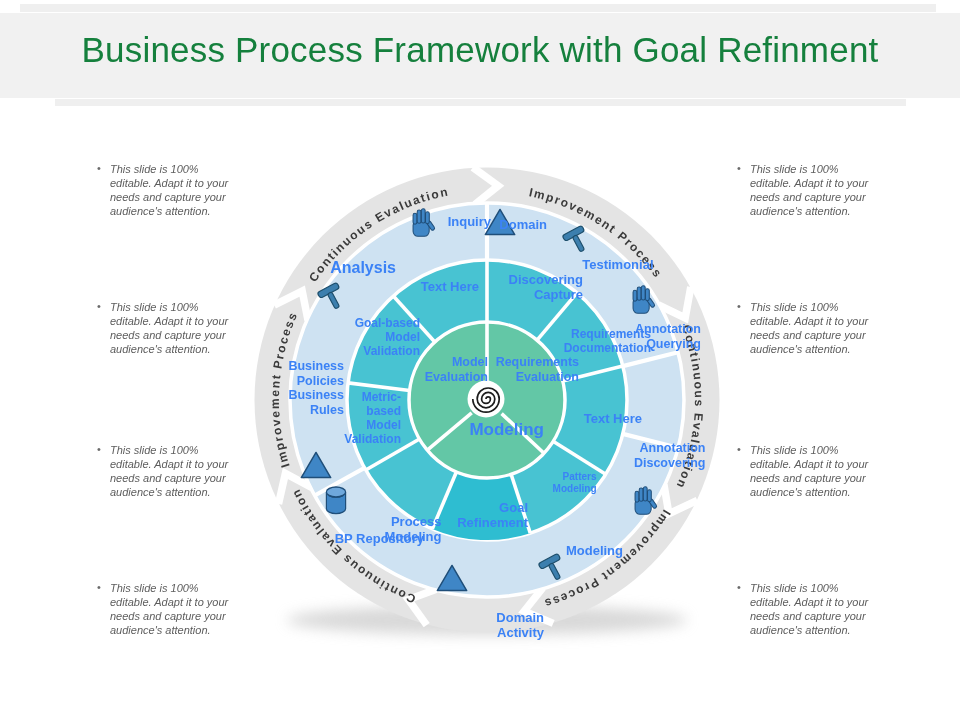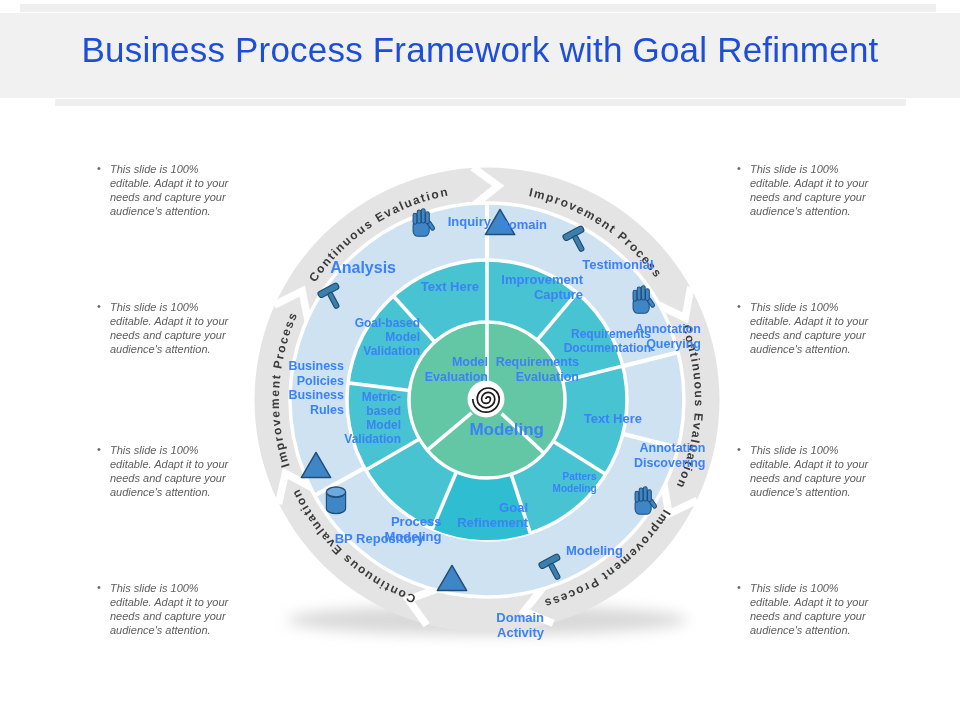--- a/index.html
+++ b/index.html
@@ -2,21 +2,21 @@
 <html><head>
 <meta charset="utf-8">
 <style>
   html,body{margin:0;padding:0;background:#fff;}
   .slide{position:relative;width:960px;height:720px;background:#ffffff;overflow:hidden;
          font-family:"Liberation Sans",sans-serif;}
   .strip-top{position:absolute;left:20px;top:4px;width:916px;height:8px;background:#efefef;}
   .title-band{position:absolute;left:0;top:13px;width:960px;height:85px;background:#f1f1f1;}
   .strip-bottom{position:absolute;left:55px;top:99px;width:851px;height:7px;background:#efefef;}
   .slide-title{position:absolute;left:0;top:30px;width:960px;text-align:center;margin:0;
-               font-size:35px;font-weight:400;letter-spacing:0.2px;color:#1d4ed8;}
+               font-size:35px;font-weight:400;letter-spacing:0.2px;color:#15803d;}
   .note{position:absolute;width:128px;font-size:11px;font-style:italic;color:#5d5d5d;
         line-height:1.28;text-align:left;}
   .note .bullet{position:absolute;left:-13px;top:-1px;font-style:normal;color:#6a6a6a;}
   .diagram-svg{position:absolute;left:0;top:0;}
   .lbl{position:absolute;transform:translate(-50%,-50%);text-align:right;font-weight:bold;
        color:#3b82f6;line-height:1.16;}
   svg text.arc{fill:#3a3a3a;font-family:"Liberation Sans",sans-serif;font-weight:bold;
                font-size:12px;letter-spacing:1.6px;}
 </style>
 </head>
@@ -139,21 +139,21 @@
   <div class="lbl" style="left:606px;top:265px;width:95px;font-size:13px;">Testimonial</div>
   <div class="lbl" style="left:356px;top:268px;width:80px;font-size:16px;">Analysis</div>
   <div class="lbl" style="left:657px;top:336px;width:88px;font-size:12.5px;">Annotation Querying</div>
   <div class="lbl" style="left:311px;top:388px;width:66px;font-size:12.5px;">Business Policies Business Rules</div>
   <div class="lbl" style="left:658px;top:455px;width:95px;font-size:12.5px;">Annotation Discovering</div>
   <div class="lbl" style="left:378px;top:539px;width:92px;font-size:13px;">BP Repository</div>
   <div class="lbl" style="left:583px;top:551px;width:80px;font-size:13px;">Modeling</div>
   <div class="lbl" style="left:512px;top:581px;width:64px;font-size:13px;margin-top:44px;">Domain Activity</div>
 
   <div class="lbl" style="left:439px;top:287px;width:80px;font-size:13px;">Text Here</div>
-  <div class="lbl" style="left:529px;top:287px;width:108px;font-size:13px;">Improvement Capture</div>
+  <div class="lbl" style="left:529px;top:287px;width:108px;font-size:13px;">Discovering Capture</div>
   <div class="lbl" style="left:590px;top:342px;width:122px;font-size:12px;">Requirements Documentation</div>
   <div class="lbl" style="left:602px;top:419px;width:80px;font-size:13px;">Text Here</div>
   <div class="lbl" style="left:559px;top:483px;width:75px;font-size:10px;">Patters Modeling</div>
   <div class="lbl" style="left:482px;top:515px;width:92px;font-size:13px;">Goal Refinement</div>
   <div class="lbl" style="left:404px;top:481px;width:75px;font-size:13px;margin-top:48px;">Process Modeling</div>
   <div class="lbl" style="left:372px;top:419px;width:58px;font-size:12px;">Metric- based Model Validation</div>
   <div class="lbl" style="left:376px;top:338px;width:88px;font-size:12px;">Goal-based Model Validation</div>
 
   <div class="lbl" style="left:446px;top:369px;width:84px;font-size:12.5px;">Model Evaluation</div>
   <div class="lbl" style="left:524px;top:369px;width:110px;font-size:12.5px;">Requirements Evaluation</div>

